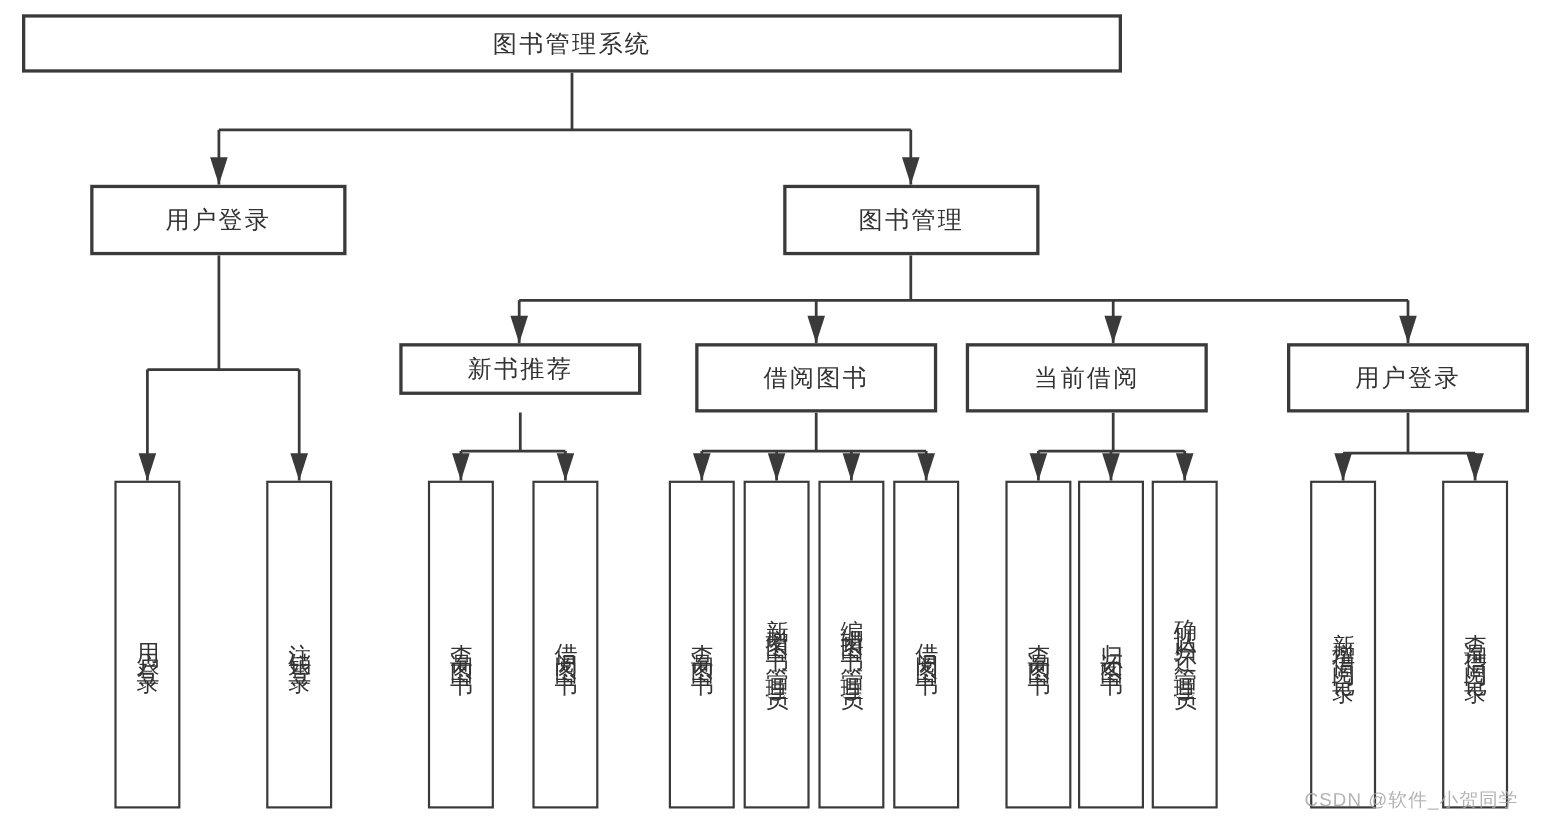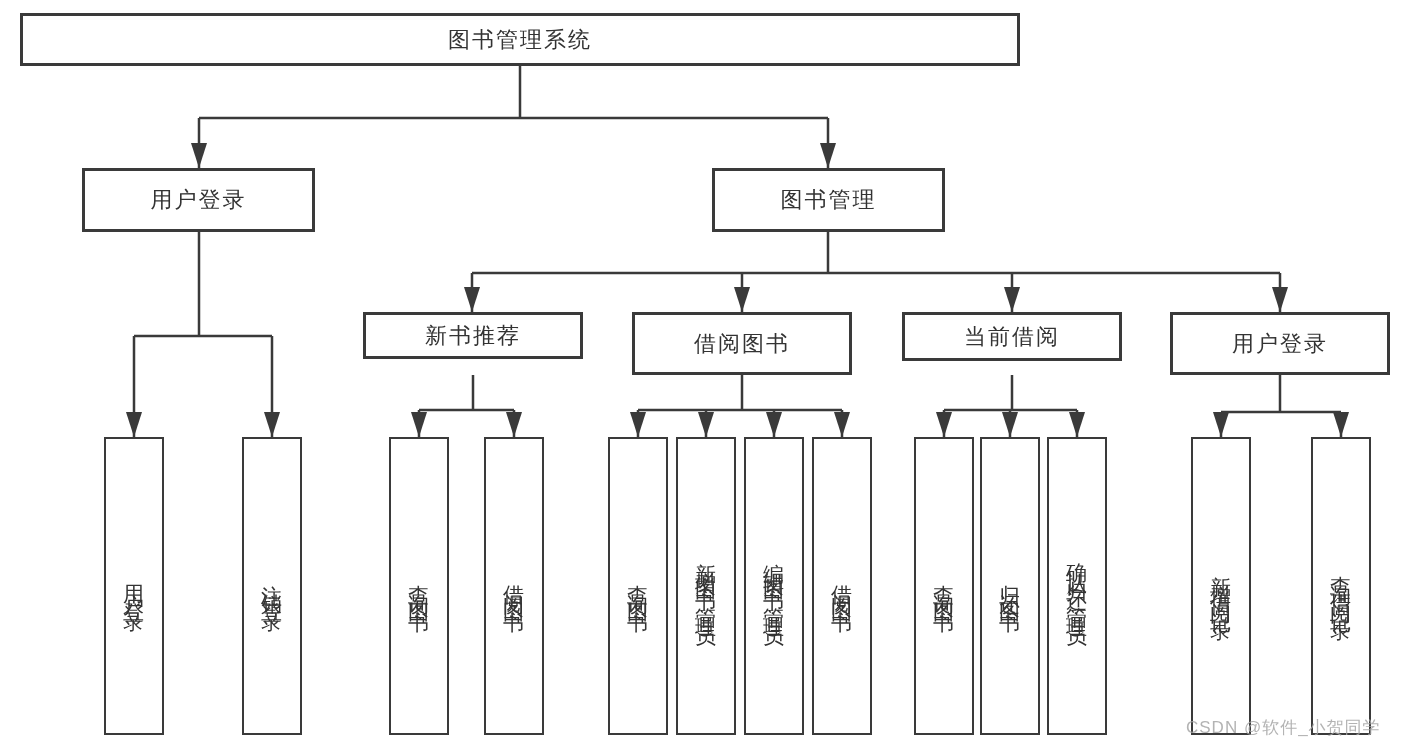--- a/index.html
+++ b/index.html
@@ -111,21 +111,21 @@
   <div class="node h" style="left:712px;top:168px;width:233px;height:64px">
     <span>图书管理</span>
   </div>
 
   <div class="node h" style="left:363px;top:312px;width:220px;height:47px">
     <span>新书推荐</span>
   </div>
   <div class="node h" style="left:632px;top:312px;width:220px;height:63px">
     <span>借阅图书</span>
   </div>
-  <div class="node h" style="left:902px;top:312px;width:220px;height:49px">
+  <div class="node h" style="left:878px;top:312px;width:220px;height:63px">
     <span>当前借阅</span>
   </div>
   <div class="node h" style="left:1170px;top:312px;width:220px;height:63px">
     <span>用户登录</span>
   </div>
 
   <div class="node v" style="left:104px;top:437px;width:60px;height:298px">
     <span>用户登录</span>
   </div>
   <div class="node v" style="left:242px;top:437px;width:60px;height:298px">

